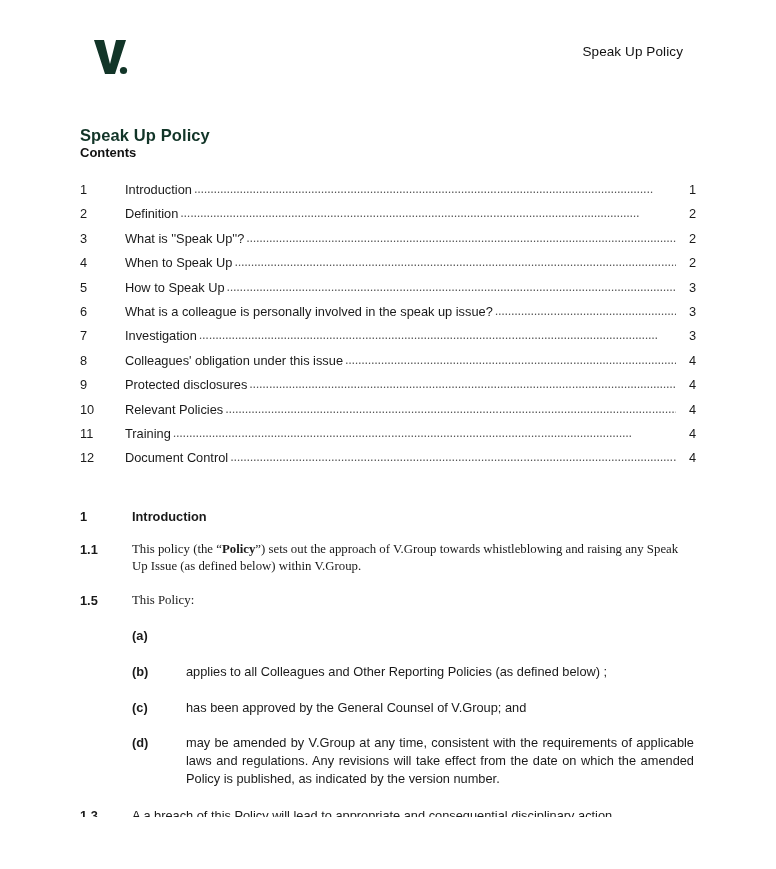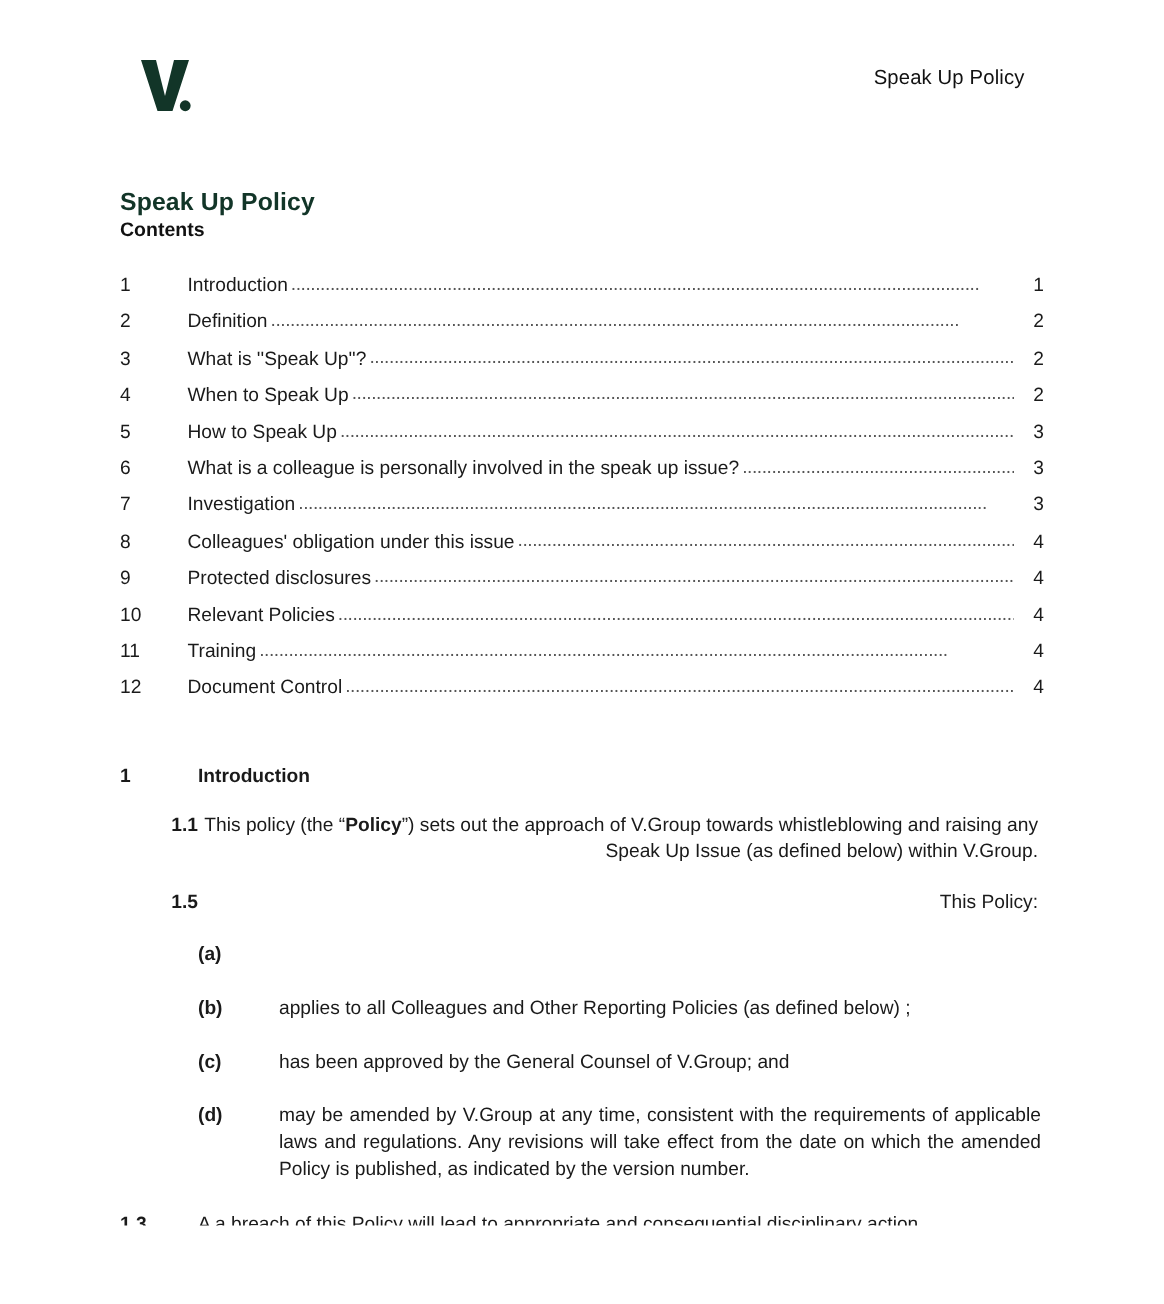--- a/index.html
+++ b/index.html
@@ -101,30 +101,30 @@
   }
   .sec-head .num {
     width: 52px;
     flex: 0 0 52px;
   }
   .clause {
     display: flex;
     margin-top: 17px;
     font-size: 12.8px;
     line-height: 1.35;
-    text-align: right;
   }
   .clause .num {
     width: 52px;
     flex: 0 0 52px;
     font-weight: bold;
   }
   .clause .txt {
     flex: 1 1 auto;
     max-width: 560px;
+    font-family: Liberation Serif, serif;
   }
   .sub {
     display: flex;
     margin-top: 18px;
     font-size: 12.8px;
     line-height: 1.38;
   }
   .sub .num {
     width: 54px;
     flex: 0 0 54px;

